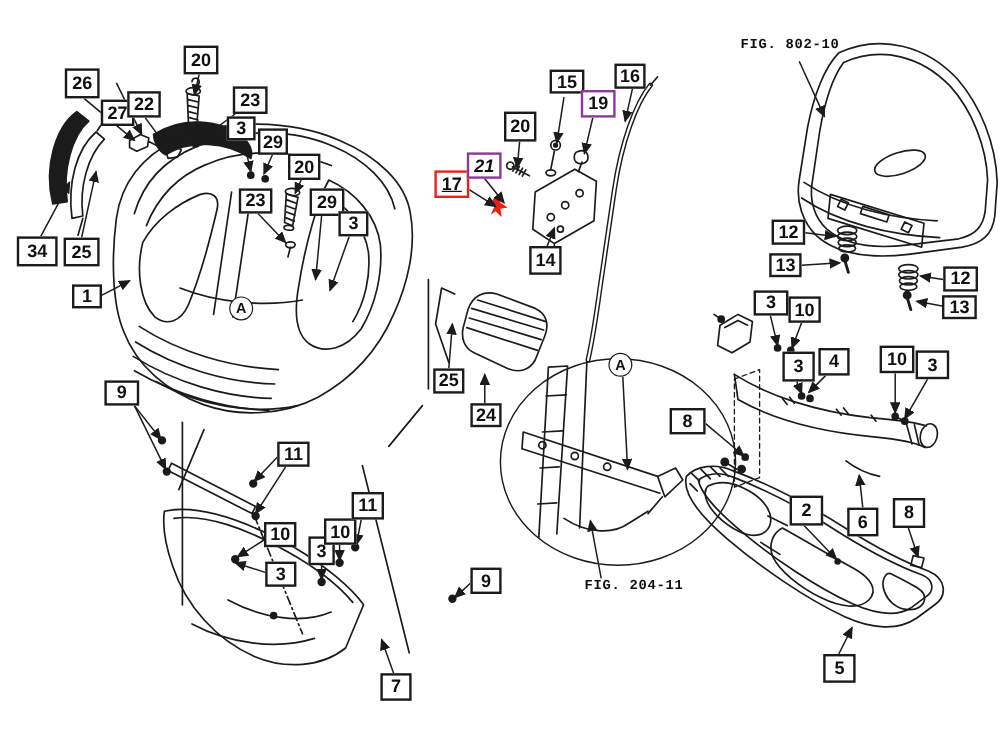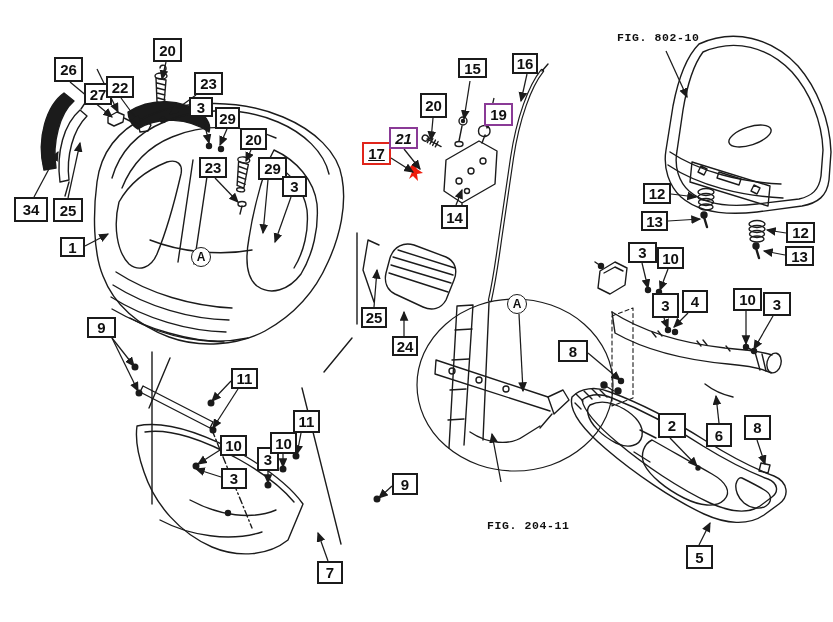--- a/index.html
+++ b/index.html
@@ -256,21 +256,21 @@
       <line x1="670" y1="438" x2="697" y2="466" class="leader" marker-end="url(#tipArrow)"></line>
       <line x1="719" y1="423" x2="716" y2="396" class="leader" marker-end="url(#tipArrow)"></line>
       <line x1="757" y1="440" x2="765" y2="464" class="leader" marker-end="url(#tipArrow)"></line>
       <line x1="699" y1="545" x2="710" y2="523" class="leader" marker-end="url(#tipArrow)"></line>
       <line x1="519" y1="314" x2="523" y2="391" class="leader" marker-end="url(#tipArrow)"></line>
       <line x1="666" y1="51" x2="687" y2="97" class="leader" marker-end="url(#tipArrow)"></line>
       <line x1="501" y1="482" x2="492" y2="434" class="leader" marker-end="url(#tipArrow)"></line>
     </svg>
 
   <div class="fig-label" style="left: 617px; top: 31px;">FIG. 802-10</div>
-  <div class="fig-label" style="left: 487px; top: 482px; margin-top: 37px;">FIG. 204-11</div>
+  <div class="fig-label" style="left: 487px; top: 482px;">FIG. 204-11</div>
 
 <div class="callout hl-none" style="left: 54px; top: 57px; width: 29px; height: 25px;">26</div>
     <div class="callout hl-none" style="left: 84px; top: 47px; width: 28px; height: 22px; margin-top: 36px;">27</div>
     <div class="callout hl-none" style="left: 106px; top: 76px; width: 28px; height: 22px;">22</div>
     <div class="callout hl-none" style="left: 153px; top: 38px; width: 29px; height: 24px;">20</div>
     <div class="callout hl-none" style="left: 194px; top: 72px; width: 29px; height: 23px;">23</div>
     <div class="callout hl-none" style="left: 189px; top: 97px; width: 24px; height: 20px;">3</div>
     <div class="callout hl-none" style="left: 215px; top: 107px; width: 25px; height: 22px;">29</div>
     <div class="callout hl-none" style="left: 240px; top: 128px; width: 27px; height: 22px;">20</div>
     <div class="callout hl-none" style="left: 199px; top: 157px; width: 28px; height: 21px;">23</div>
@@ -287,21 +287,21 @@
     <div class="callout hl-none" style="left: 270px; top: 432px; width: 27px; height: 22px;">10</div>
     <div class="callout hl-none" style="left: 293px; top: 410px; width: 27px; height: 23px;">11</div>
     <div class="callout hl-none" style="left: 392px; top: 473px; width: 26px; height: 22px;">9</div>
     <div class="callout hl-none" style="left: 317px; top: 561px; width: 26px; height: 23px;">7</div>
     <div class="callout hl-none" style="left: 361px; top: 307px; width: 26px; height: 21px;">25</div>
     <div class="callout hl-none" style="left: 392px; top: 336px; width: 26px; height: 20px;">24</div>
     <div class="callout hl-red" style="left: 362px; top: 142px; width: 29px; height: 23px;">17</div>
     <div class="callout hl-purple" style="left: 389px; top: 127px; width: 29px; height: 22px; font-style: italic;">21</div>
     <div class="callout hl-none" style="left: 420px; top: 93px; width: 27px; height: 25px;">20</div>
     <div class="callout hl-none" style="left: 458px; top: 58px; width: 29px; height: 20px;">15</div>
-    <div class="callout hl-purple" style="left: 484px; top: 75px; width: 29px; height: 23px; margin-top: 28px;">19</div>
+    <div class="callout hl-purple" style="left: 484px; top: 75px; width: 29px; height: 23px;">19</div>
     <div class="callout hl-none" style="left: 512px; top: 53px; width: 26px; height: 21px;">16</div>
     <div class="callout hl-none" style="left: 441px; top: 205px; width: 27px; height: 24px;">14</div>
     <div class="callout hl-none" style="left: 643px; top: 183px; width: 28px; height: 21px;">12</div>
     <div class="callout hl-none" style="left: 641px; top: 211px; width: 27px; height: 20px;">13</div>
     <div class="callout hl-none" style="left: 786px; top: 222px; width: 29px; height: 21px;">12</div>
     <div class="callout hl-none" style="left: 785px; top: 246px; width: 29px; height: 20px;">13</div>
     <div class="callout hl-none" style="left: 628px; top: 242px; width: 29px; height: 21px;">3</div>
     <div class="callout hl-none" style="left: 657px; top: 247px; width: 27px; height: 22px;">10</div>
     <div class="callout hl-none" style="left: 652px; top: 293px; width: 27px; height: 25px;">3</div>
     <div class="callout hl-none" style="left: 682px; top: 290px; width: 26px; height: 23px;">4</div>

